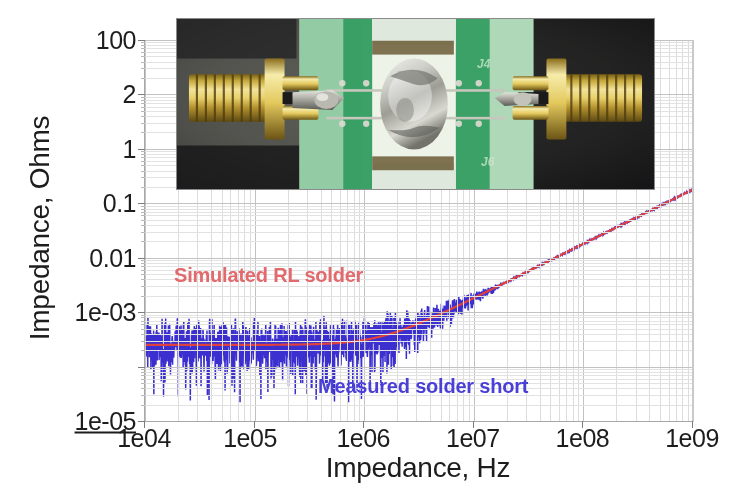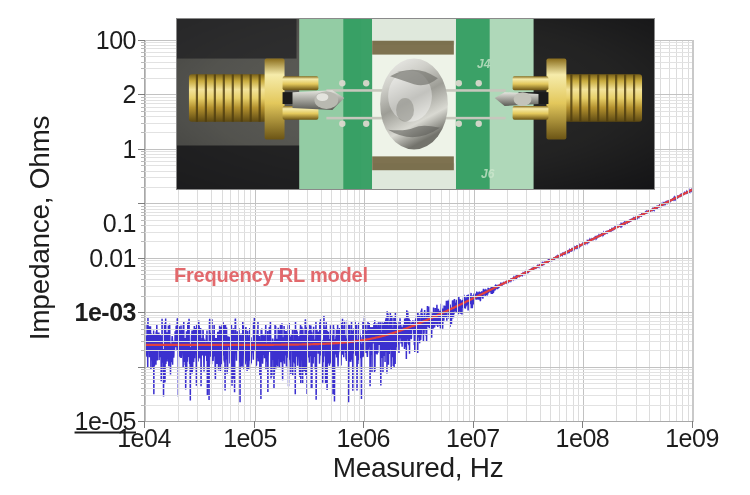--- a/index.html
+++ b/index.html
@@ -115,30 +115,31 @@
       <div class="xlab" style="left: 412.8px;">1e07</div>
       <div class="tick-x" style="left: 582.4px;"></div>
       <div class="xlab" style="left: 522.4px;">1e08</div>
       <div class="tick-x" style="left: 692px;"></div>
       <div class="xlab" style="left: 632px;">1e09</div>
     </div>
   <div id="ylabels">
       <div class="ylab" style="top: 40px;">100</div>
       <div class="ylab" style="top: 94.4286px;">2</div>
       <div class="ylab" style="top: 148.857px;">1</div>
-      <div class="ylab" style="top: 203.286px; margin-top: 20px;">0.1</div>
+      <div class="ylab" style="top: 203.286px;">0.1</div>
       <div class="ylab" style="top: 257.714px;">0.01</div>
-      <div class="ylab" style="top: 312.143px; font-weight: bold;">1e-03</div>
+      <div class="ylab" style="top: 312.143px;">1e-03</div>
       <div class="ylab" style="top: 421px; text-decoration: underline;">1e-05</div>
     </div>
 
-  <div class="axis-title-x">Measured, Hz</div>
+  <div class="axis-title-x">Impedance, Hz</div>
   <div class="axis-title-y">Impedance, Ohms</div>
 
-  <div class="annot" id="annot-sim">Frequency RL model</div>
+  <div class="annot" id="annot-sim">Simulated RL solder</div>
+  <div class="annot" id="annot-meas">Measured solder short</div>
 
   <div class="inset">
     <svg viewBox="0 0 479 172" preserveAspectRatio="none">
       <defs>
         <linearGradient id="goldBody" x1="0" y1="0" x2="0" y2="1">
           <stop offset="0%" stop-color="#7a6118"></stop>
           <stop offset="14%" stop-color="#c8ab3e"></stop>
           <stop offset="32%" stop-color="#f3e39a"></stop>
           <stop offset="50%" stop-color="#e8d06a"></stop>
           <stop offset="70%" stop-color="#b4922f"></stop>
@@ -247,21 +248,21 @@
         <rect x="88" y="40" width="20" height="82" rx="2" fill="url(#goldFlange)"></rect>
         <rect x="106" y="58" width="36" height="14" rx="2" fill="url(#goldFlange)"></rect>
         <rect x="106" y="88" width="36" height="14" rx="2" fill="url(#goldFlange)"></rect>
         <rect x="106" y="74" width="30" height="12" fill="#1b1b1b"></rect>
         <path d="M116 76 L150 74 L160 80 L150 88 L116 86 Z" fill="url(#pinSil)"></path>
         <ellipse cx="132" cy="81" rx="9" ry="7" fill="#c3c3ba"></ellipse>
       </g>
     </svg>
 
     <div class="photo-tag" style="left:300px;top:38px;">J4</div>
-    <div class="photo-tag" style="left:304px;top:148px;">J6</div>
+    <div class="photo-tag" style="left:304px;top:136px;">J6</div>
   </div>
 
 <div class="tick-y" style="top: 40px;"></div>
     <div class="tick-y" style="top: 94.4286px;"></div>
     <div class="tick-y" style="top: 148.857px;"></div>
     <div class="tick-y" style="top: 203.286px;"></div>
     <div class="tick-y" style="top: 257.714px;"></div>
     <div class="tick-y" style="top: 312.143px;"></div>
     <div class="tick-y" style="top: 366.571px;"></div>
     <div class="tick-y" style="top: 421px;"></div>

